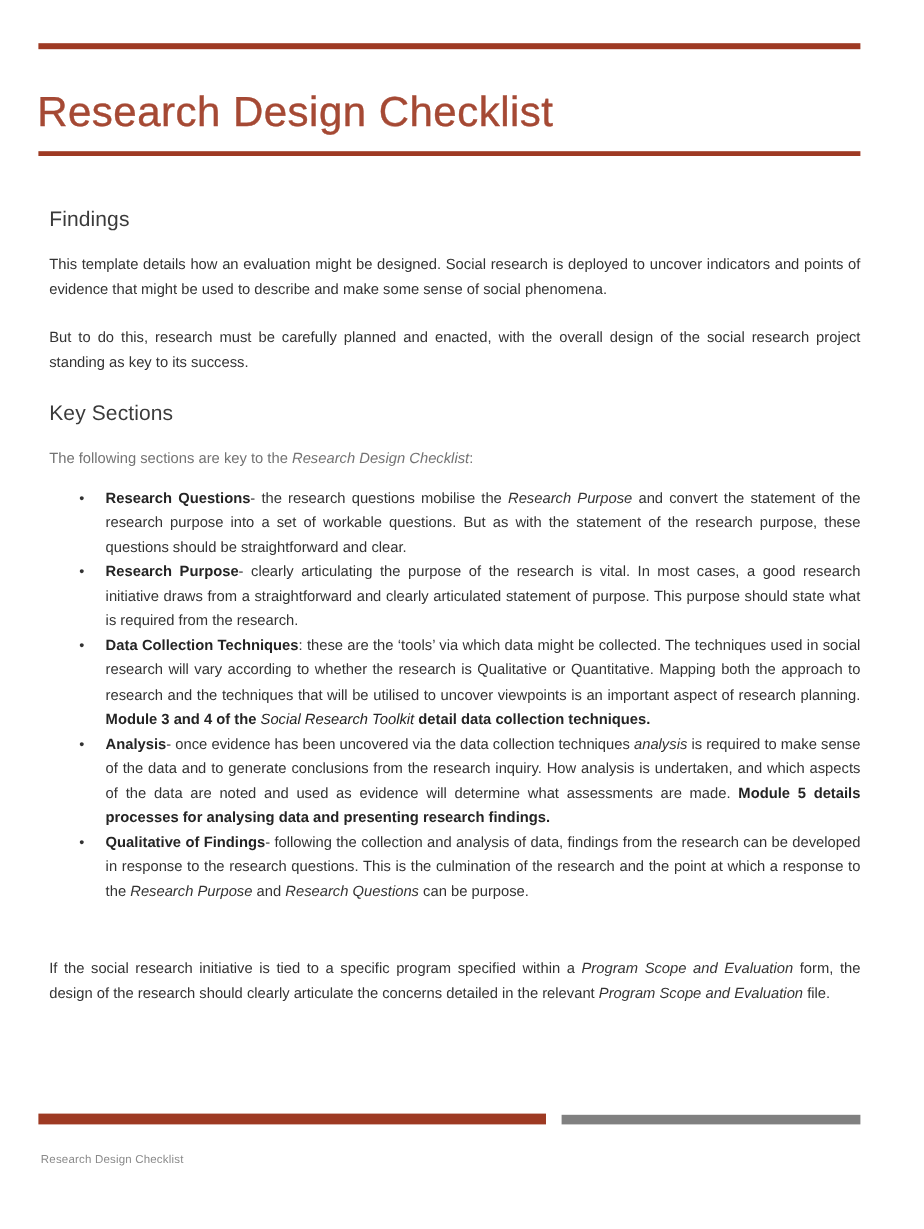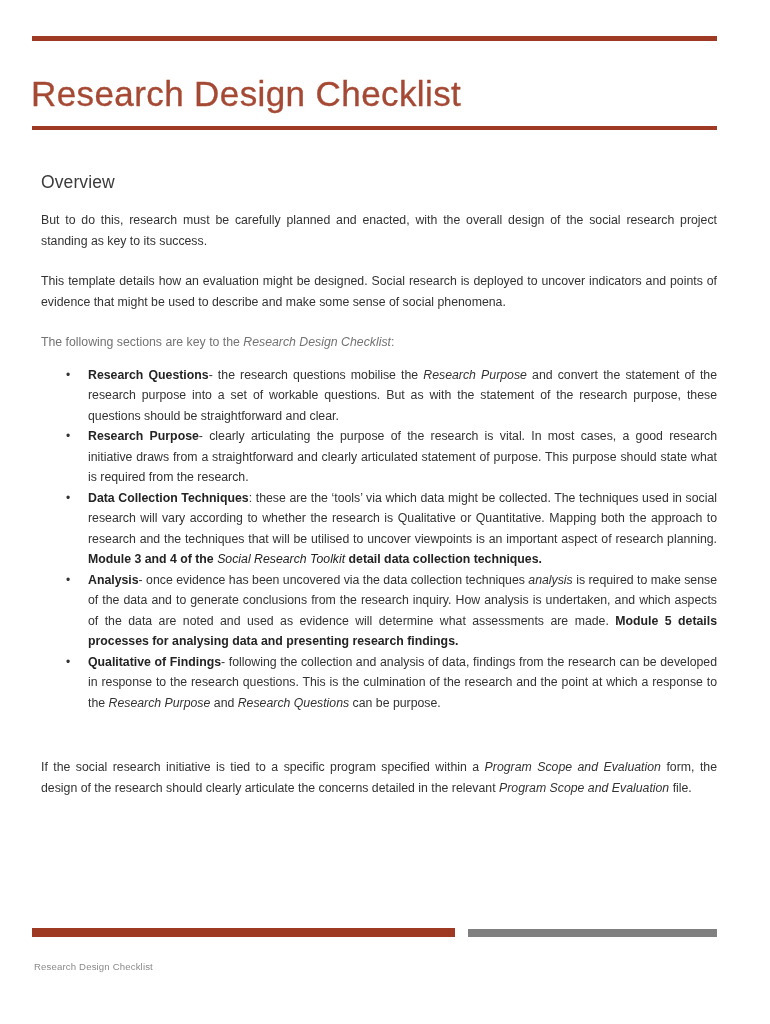--- a/index.html
+++ b/index.html
@@ -159,26 +159,27 @@
 
   <div class="rule-top"></div>
 
   <div class="doc-title">Research Design Checklist</div>
 
   <div class="rule-title"></div>
 
   <div class="content">
 
 
-    <h2 class="section sec-overview">Overview</h2>
+    <h2 class="section sec-overview">Findings</h2>
+
+    <p class="body">This template details how an evaluation might be designed. Social research is deployed to uncover indicators and points of evidence that might be used to describe and make some sense of social phenomena.</p>
 
     <p class="body">But to do this, research must be carefully planned and enacted, with the overall design of the social research project standing as key to its success.</p>
 
-    <p class="body">This template details how an evaluation might be designed. Social research is deployed to uncover indicators and points of evidence that might be used to describe and make some sense of social phenomena.</p>
-
+    <h2 class="section sec-key">Key Sections</h2>
 
     <p class="lead-in"><span>The following sections are key to the </span><i>Research Design Checklist</i><span>:</span></p>
 
     <ul class="checklist">
 
       <li><b>Research Questions</b><span>- the research questions mobilise the </span><i>Research Purpose</i><span> and convert the statement of the research purpose into a set of workable questions. But as with the statement of the research purpose, these questions should be straightforward and clear.</span></li>
 
       <li><b>Research Purpose</b><span>- clearly articulating the purpose of the research is vital. In most cases, a good research initiative draws from a straightforward and clearly articulated statement of purpose. This purpose should state what is required from the research.</span></li>
 
       <li><b>Data Collection Techniques</b><span>: these are the ‘tools’ via which data might be collected. The techniques used in social research will vary according to whether the research is Qualitative or Quantitative. Mapping both the approach to research and the techniques that will be utilised to uncover viewpoints is an important aspect of research planning. </span><b>Module 3 and 4 of the </b><span class="bi">Social Research Toolkit</span><b> detail data collection techniques.</b></li>

